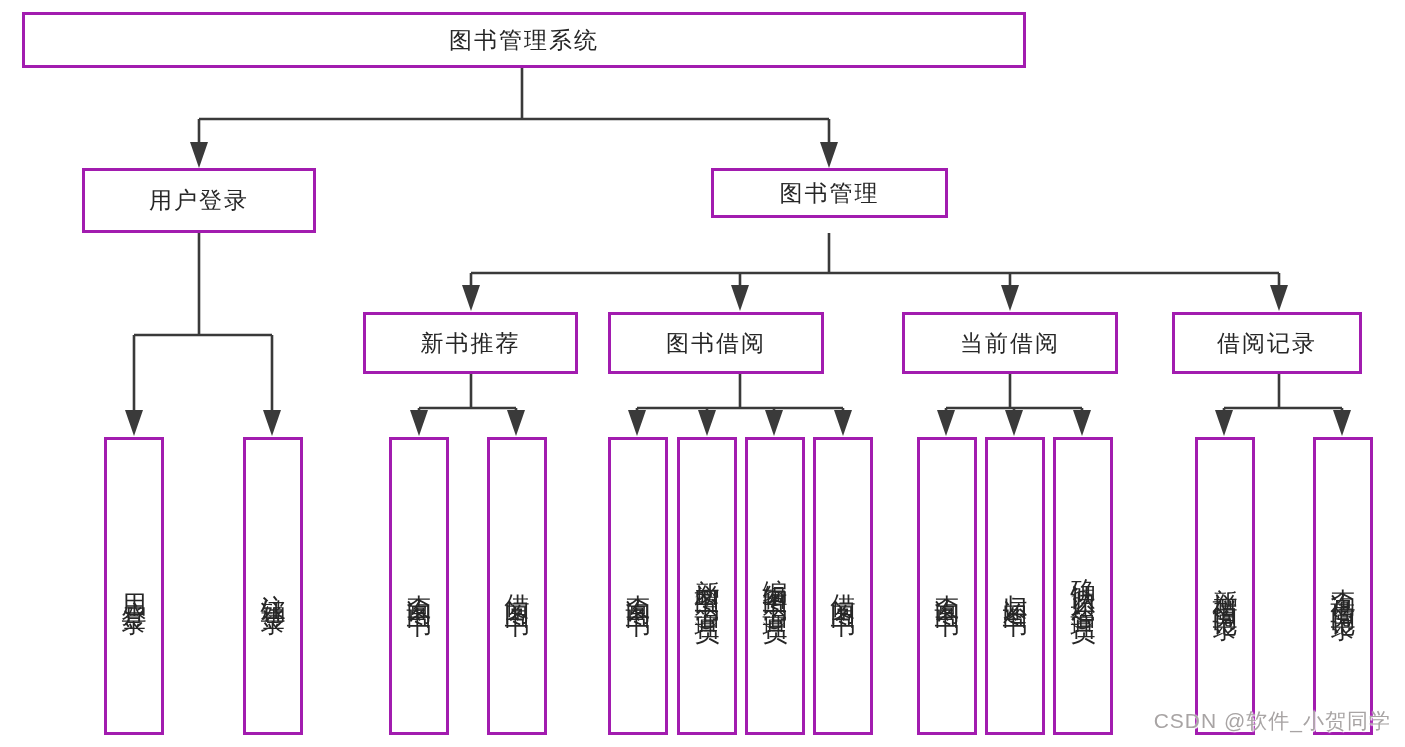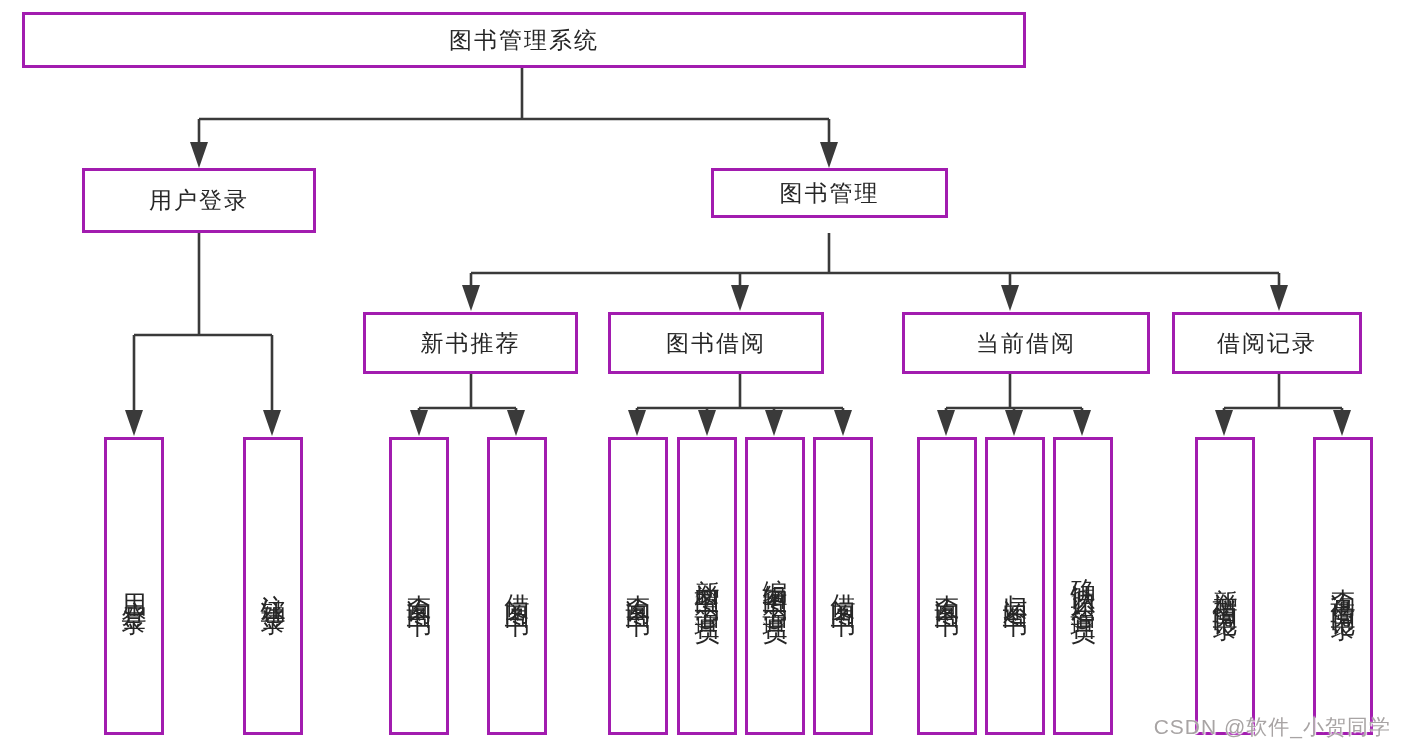--- a/index.html
+++ b/index.html
@@ -31,21 +31,21 @@
     writing-mode:vertical-rl;
     text-orientation:mixed;
     font-size:25px;
     letter-spacing:6px;
     line-height:1;
   }
   .root span{font-size:24px;}
   .watermark{
     position:absolute;
     right:14px;
-    bottom:6px;
+    bottom:12px;
     z-index:5;
     font-size:21px;
     letter-spacing:1px;
     color:#a8a4a4;
     text-shadow:0 0 2px #ffffff, 1px 1px 1px #ffffff;
     white-space:nowrap;
     margin-top:48px;
   }
 </style>
 </head>
@@ -95,21 +95,21 @@
   <div class="node h" style="left:711px;top:168px;width:237px;height:50px">
     <span>图书管理</span>
   </div>
 
   <div class="node h" style="left:363px;top:312px;width:215px;height:62px">
     <span>新书推荐</span>
   </div>
   <div class="node h" style="left:608px;top:312px;width:216px;height:62px">
     <span>图书借阅</span>
   </div>
-  <div class="node h" style="left:902px;top:312px;width:248px;height:62px">
+  <div class="node h" style="left:902px;top:312px;width:216px;height:62px">
     <span>当前借阅</span>
   </div>
   <div class="node h" style="left:1172px;top:312px;width:190px;height:62px">
     <span>借阅记录</span>
   </div>
 
   <div class="node v" style="left:104px;top:437px;width:60px;height:298px">
     <span>用户登录</span>
   </div>
   <div class="node v" style="left:243px;top:437px;width:60px;height:298px">

